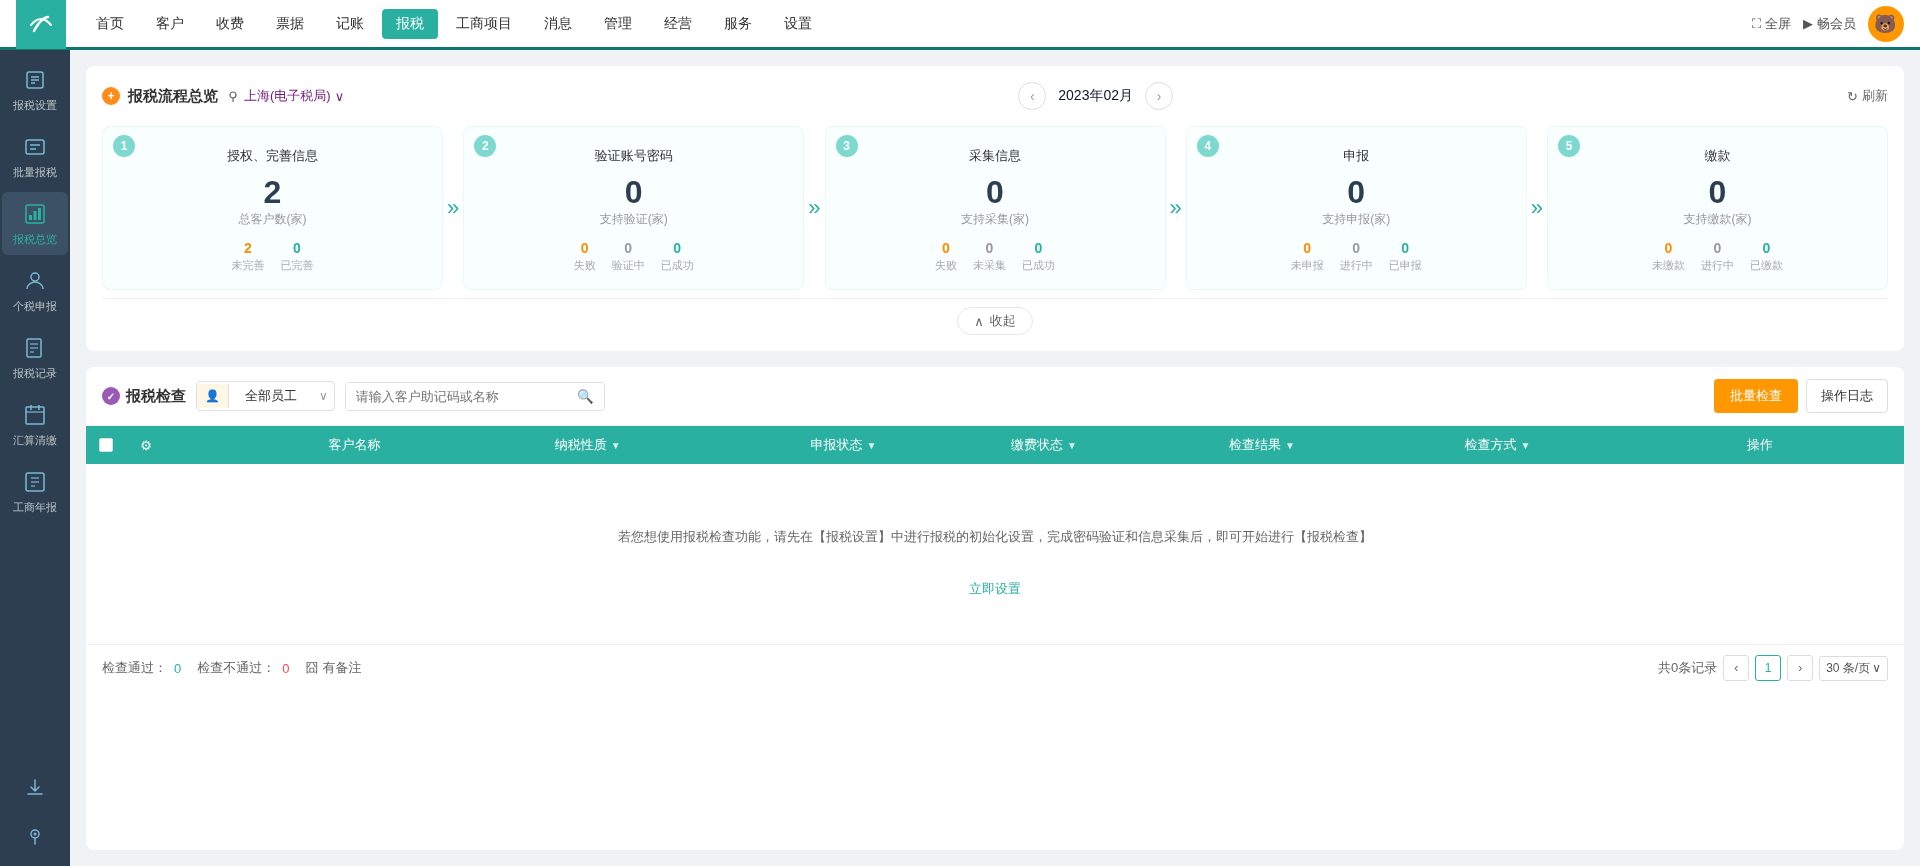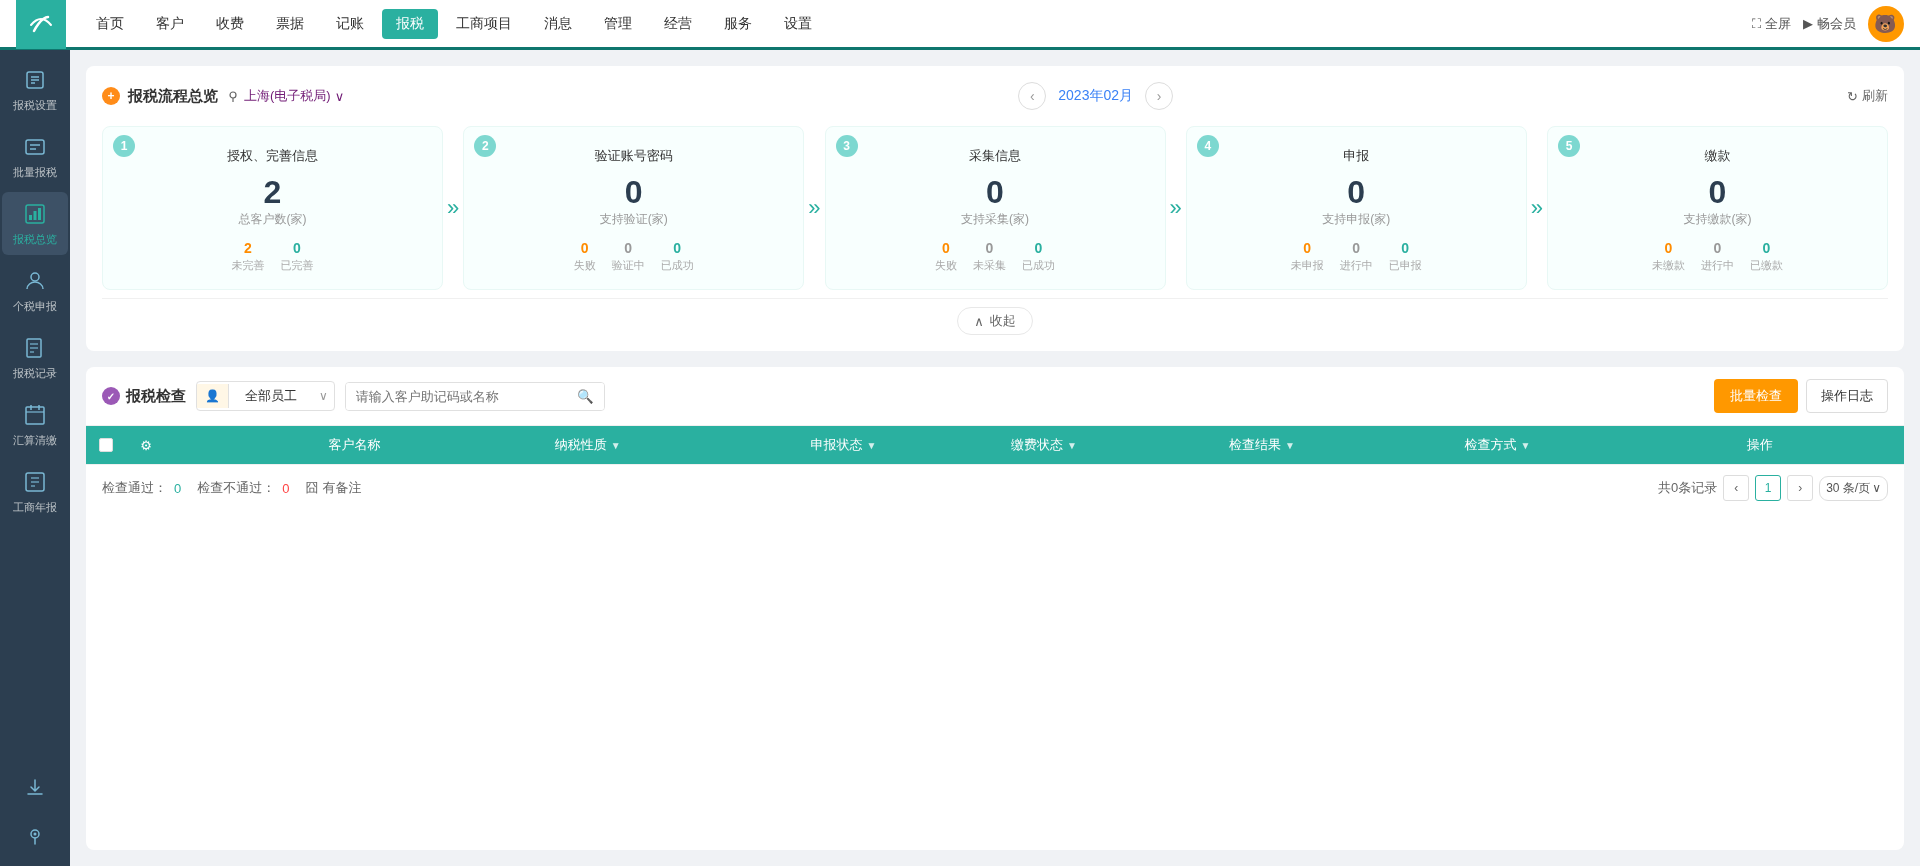--- a/index.html
+++ b/index.html
@@ -172,21 +172,21 @@
       border-radius: 50%;
       border: 1px solid #ddd;
       background: #fff;
       cursor: pointer;
       display: flex;
       align-items: center;
       justify-content: center;
       color: #999;
       font-size: 14px;
     }
-    .date-text { font-size: 14px; color: #3b82f6; }
+    .date-text { font-size: 14px; color: #0f172a; }
     .refresh-btn {
       display: flex;
       align-items: center;
       gap: 4px;
       color: #666;
       cursor: pointer;
       font-size: 13px;
     }
 
     
@@ -467,21 +467,21 @@
       align-items: center;
       justify-content: center;
       font-size: 12px;
       color: #2ab0a0;
     }
     .per-page-select {
       display: flex;
       align-items: center;
       gap: 2px;
       border: 1px solid #ddd;
-      border-radius: 9px;
+      border-radius: 3px;
       padding: 3px 6px;
       cursor: pointer;
       font-size: 12px;
       color: #555;
     }
 
     
     .table-scroll {
       max-height: 180px;
       overflow-y: auto;
@@ -854,20 +854,27 @@
             <span class="filter-icon">▼</span>
           </div>
           <div class="th method-col">
             <span>检查方式</span>
             <span class="filter-icon">▼</span>
           </div>
           <div class="th op-col">
             <span>操作</span>
           </div>
         </div>
+        <div class="table-scroll">
+          <div class="table-empty">
+            <p>若您想使用报税检查功能，请先在【报税设置】中进行报税的初始化设置，完成密码验证和信息采集后，即可开始进行【报税检查】</p>
+            <br>
+            <span class="setup-link">立即设置</span>
+          </div>
+        </div>
       </div>
 
       <div class="table-footer">
         <div class="footer-stat">
           <span>检查通过：</span>
           <span class="footer-stat-val">0</span>
         </div>
         <div class="footer-stat">
           <span>检查不通过：</span>
           <span class="footer-stat-val red">0</span>

